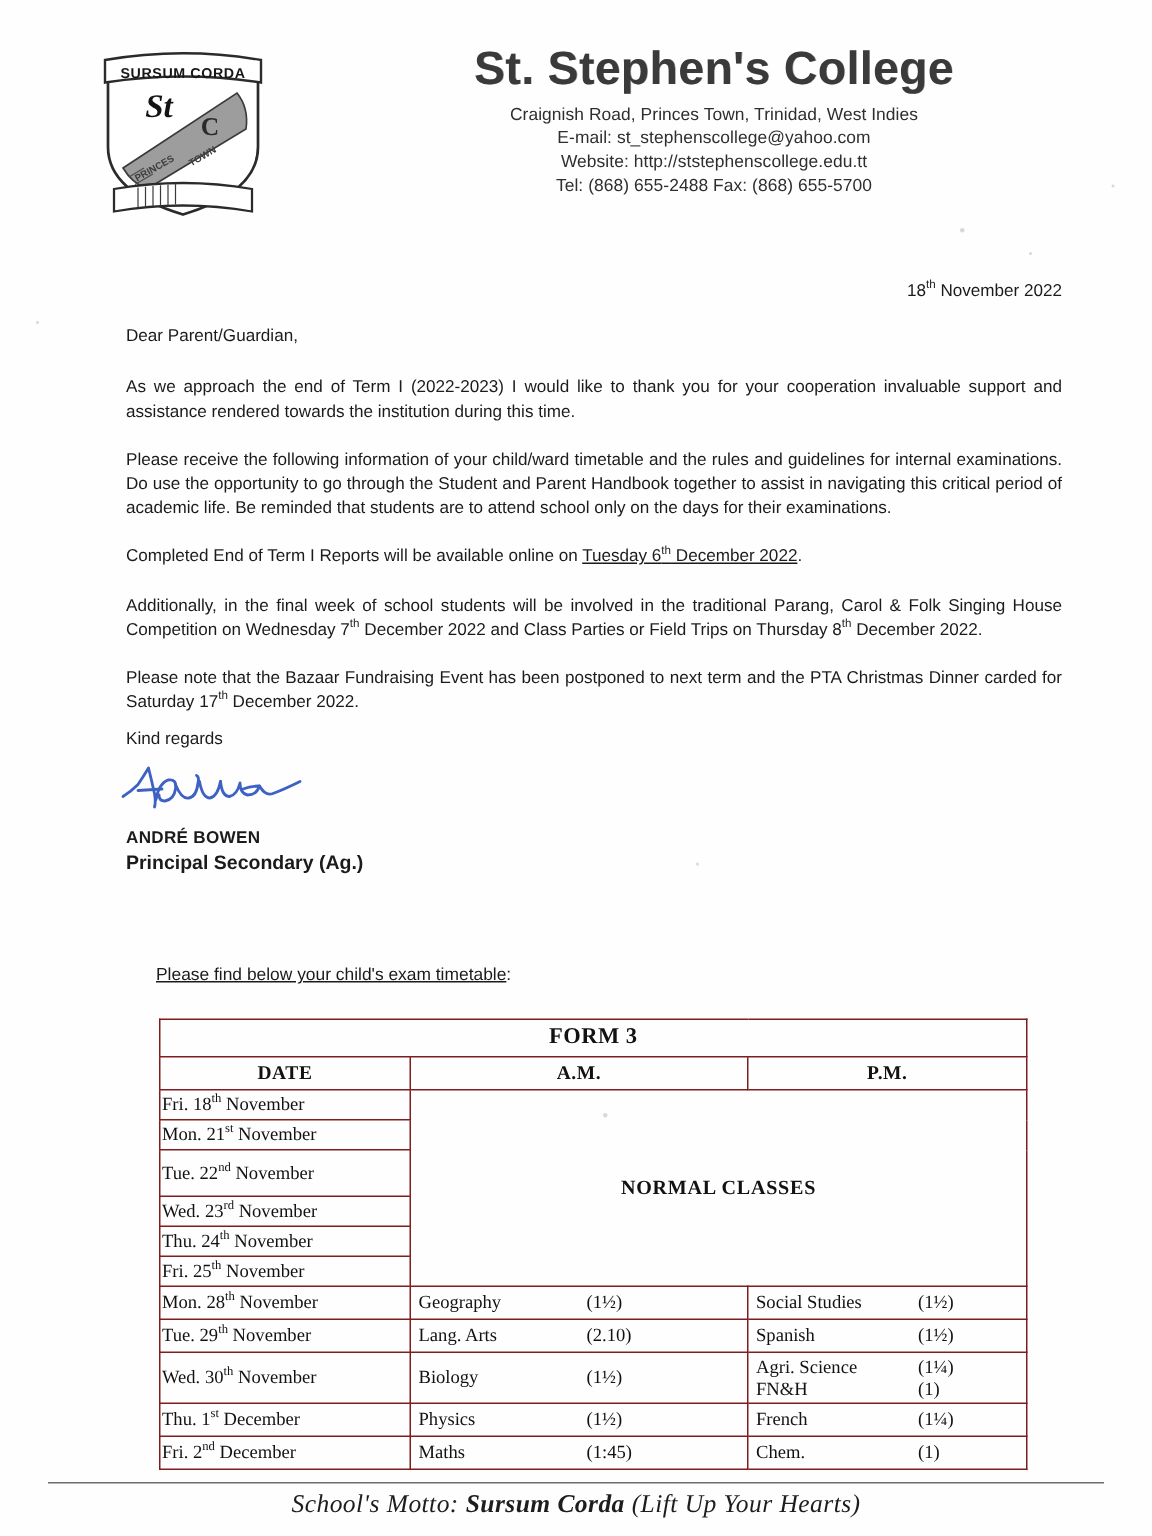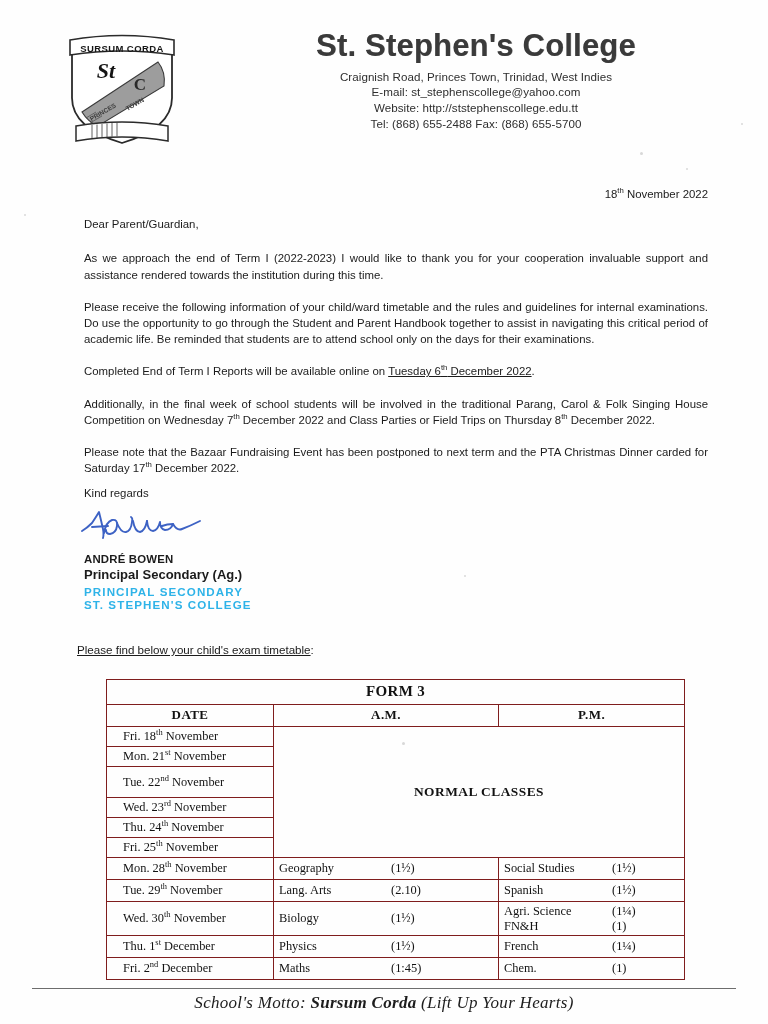--- a/index.html
+++ b/index.html
@@ -128,21 +128,21 @@
     font-weight: bold;
     font-size: 11.6px;
     letter-spacing: 1.1px;
     line-height: 1.12;
     margin-top: 3px;
   }
 
   
   .tt-intro {
     position: absolute;
-    left: 77px;
+    left: 104px;
     top: 643px;
     font-size: 11.6px;
     color: #1b1b1b;
   }
   .tt-intro .u-part { text-decoration: underline; }
 
   
   .tt-wrap {
     position: absolute;
     left: 106px;
@@ -171,21 +171,21 @@
     letter-spacing: 0.3px;
   }
   .tt .colhead {
     text-align: center;
     font-weight: bold;
     font-size: 13px;
     padding: 2px 0 3px;
     letter-spacing: 0.4px;
   }
   .tt .datecell {
-    padding-left: 16px;
+    padding-left: 1px;
     white-space: nowrap;
   }
   .tt .normal-classes {
     text-align: center;
     font-weight: bold;
     font-size: 13.4px;
     letter-spacing: 0.5px;
   }
   .subj-row {
     display: flex;
@@ -307,24 +307,20 @@
         <path d="M26 26 Q28 15 34 13 Q40 12 39 19 Q38 26 32 27 Q28 27 28 23" stroke="#3d62c4"></path>
         <path d="M39 16 Q43 26 48 25 Q53 24 54 15 Q55 11 53 10" stroke="#3d62c4"></path>
         <path d="M55 14 Q57 25 62 25 Q67 24 69 14" stroke="#3d62c4"></path>
         <path d="M69 14 Q70 24 75 24 Q80 23 82 15 Q82 22 87 23 Q93 23 95 17 Q89 17 84 19" stroke="#3d62c4"></path>
         <path d="M95 17 Q99 24 104 22 Q112 19 122 14" stroke="#3d62c4"></path>
       </g>
     </svg>
 
     <div class="sig-name">ANDRÉ BOWEN</div>
     <div class="sig-role">Principal Secondary (Ag.)</div>
-    <div class="stamp" style="color: rgb(46, 179, 232);">
-      <div>PRINCIPAL SECONDARY</div>
-      <div>ST. STEPHEN'S COLLEGE</div>
-    </div>
   </div>
 
   <div class="tt-intro"><span class="u-part">Please find below your child's exam timetable</span><span>:</span></div>
 
   <div class="tt-wrap">
     <table class="tt">
       <colgroup>
         <col style="width:167px">
         <col style="width:225px">
         <col style="width:186px">

